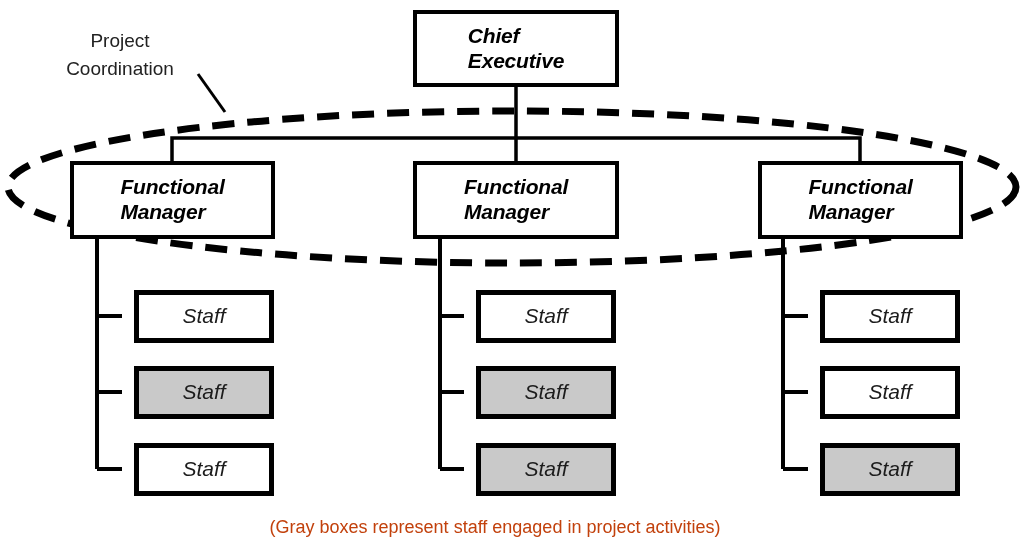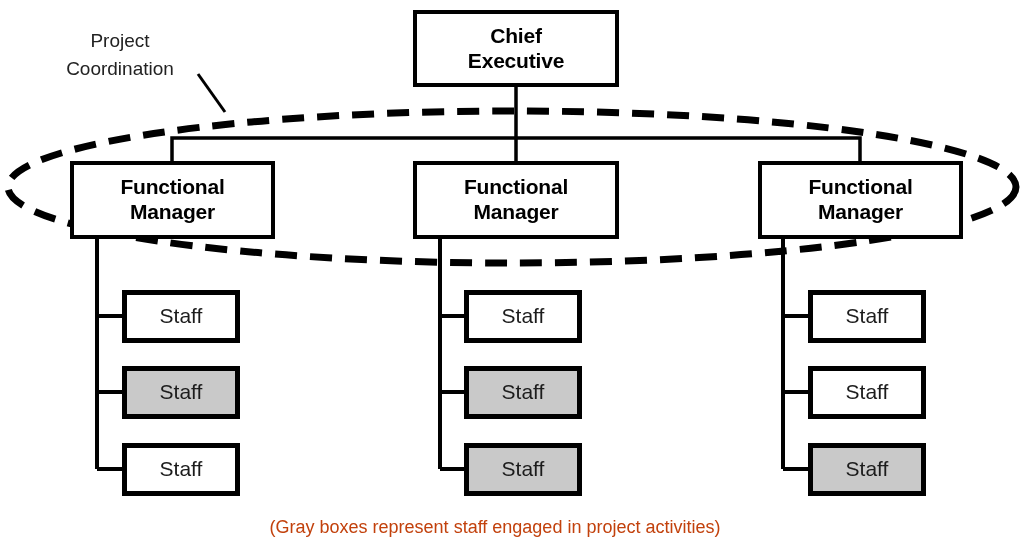--- a/index.html
+++ b/index.html
@@ -25,41 +25,42 @@
     color: var(--line-color, #000);
   }
   .box {
     position: absolute;
     box-sizing: border-box;
     background: #ffffff;
     border: 4px solid var(--line-color, #000);
     display: flex;
     align-items: center;
     justify-content: center;
-    text-align: center;
+    font-style: italic;
   }
   .box .lbl {
     white-space: pre-line;
     line-height: 1.18;
   }
   .big {
     font-weight: 700;
     font-size: 21px;
     letter-spacing: -0.2px;
   }
   .exec   { left: 413px; top: 10px;  width: 206px; height: 77px; }
   .mgr-0  { left: 70px;  top: 161px; width: 205px; height: 78px; }
   .mgr-1  { left: 413px; top: 161px; width: 206px; height: 78px; }
   .mgr-2  { left: 758px; top: 161px; width: 205px; height: 78px; }
   .staff {
-    width: 118px;
+    width: 140px;
     height: 53px;
     border-width: 5px;
     font-size: 21px;
     color: #1c1c1c;
+    margin-left: 12px;
   }
   .staff.engaged { background: var(--engaged-fill, #c9c9c9); }
   .col0 { left: 122px; }
   .col1 { left: 464px; }
   .col2 { left: 808px; }
   .row0 { top: 290px; }
   .row1 { top: 366px; }
   .row2 { top: 443px; }
   .annotation {
     position: absolute;

